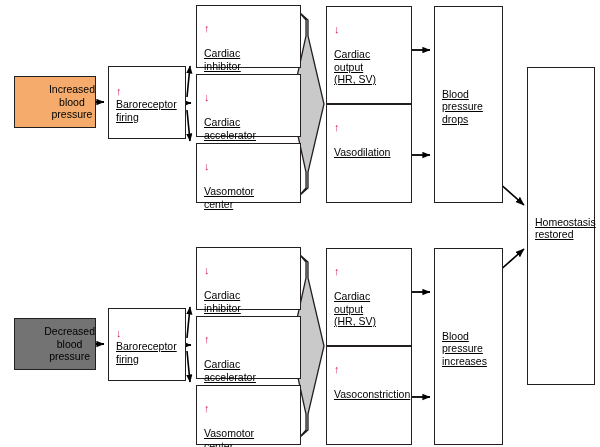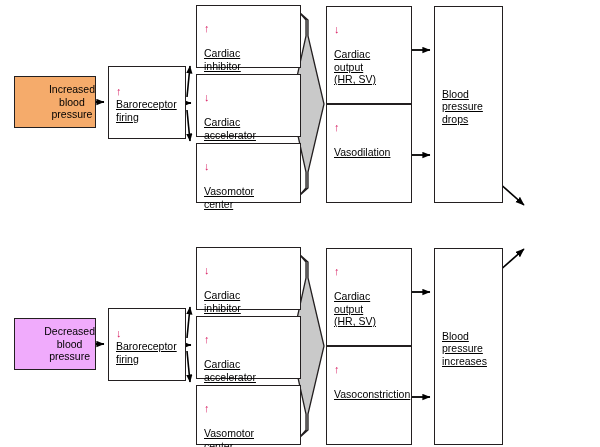--- a/index.html
+++ b/index.html
@@ -22,21 +22,21 @@
     box-sizing: border-box;
     border: 1.5px solid #231f20;
     background: #ffffff;
     font-size: 10.5px;
     line-height: 12.5px;
     color: #000000;
     padding: 4px 6px 0 7px;
     white-space: pre-line;
   }
   .box.shaded-orange { background: #f5ab6b; border-color: #231f20; }
-  .box.shaded-green  { background: #f0abfc; border-color: #231f20; }
+  .box.shaded-green  { background: #737373; border-color: #231f20; }
   .box.centered {
     display: flex;
     align-items: center;
     justify-content: flex-end;
     text-align: center;
     padding: 0;
   }
   .box.vcenter {
     display: flex;
     flex-direction: column;
@@ -200,14 +200,18 @@
     <span class="arrowglyph">↑</span>
     <span class="boxlabel">Vasoconstriction</span>
   </div>
 
   <div class="box vcenter" style="left:434px; top:248px; width:69px; height:197px;">
     <span class="boxlabel">Blood
 pressure
 increases</span>
   </div>
 
+  <div class="box vcenter" style="left:527px; top:67px; width:68px; height:318px;">
+    <span class="boxlabel">Homeostasis
+restored</span>
+  </div>
 
 </div>
 
 </body></html>

